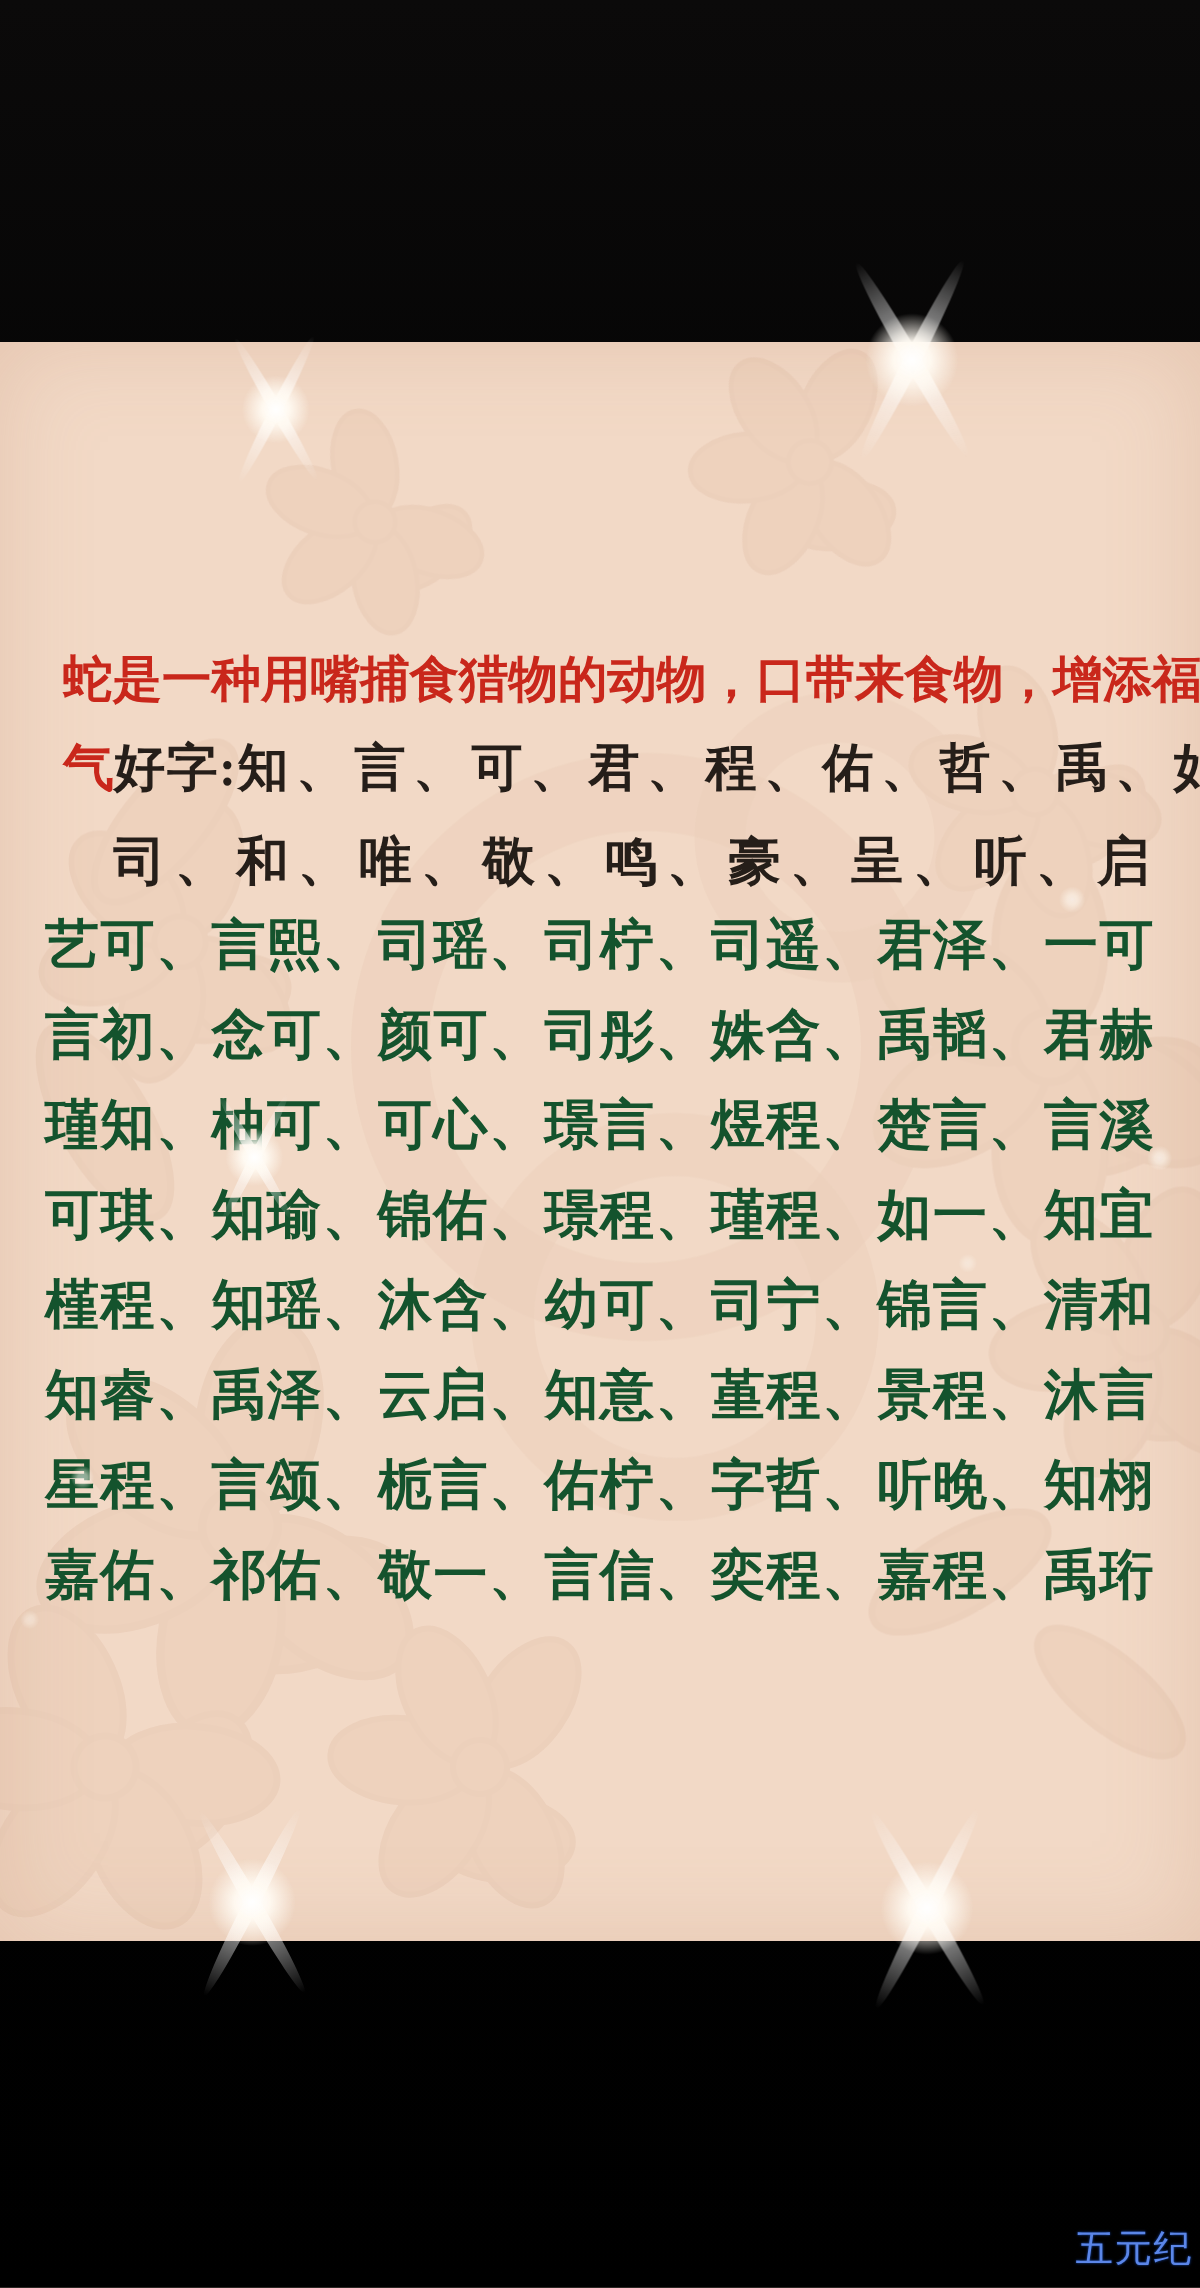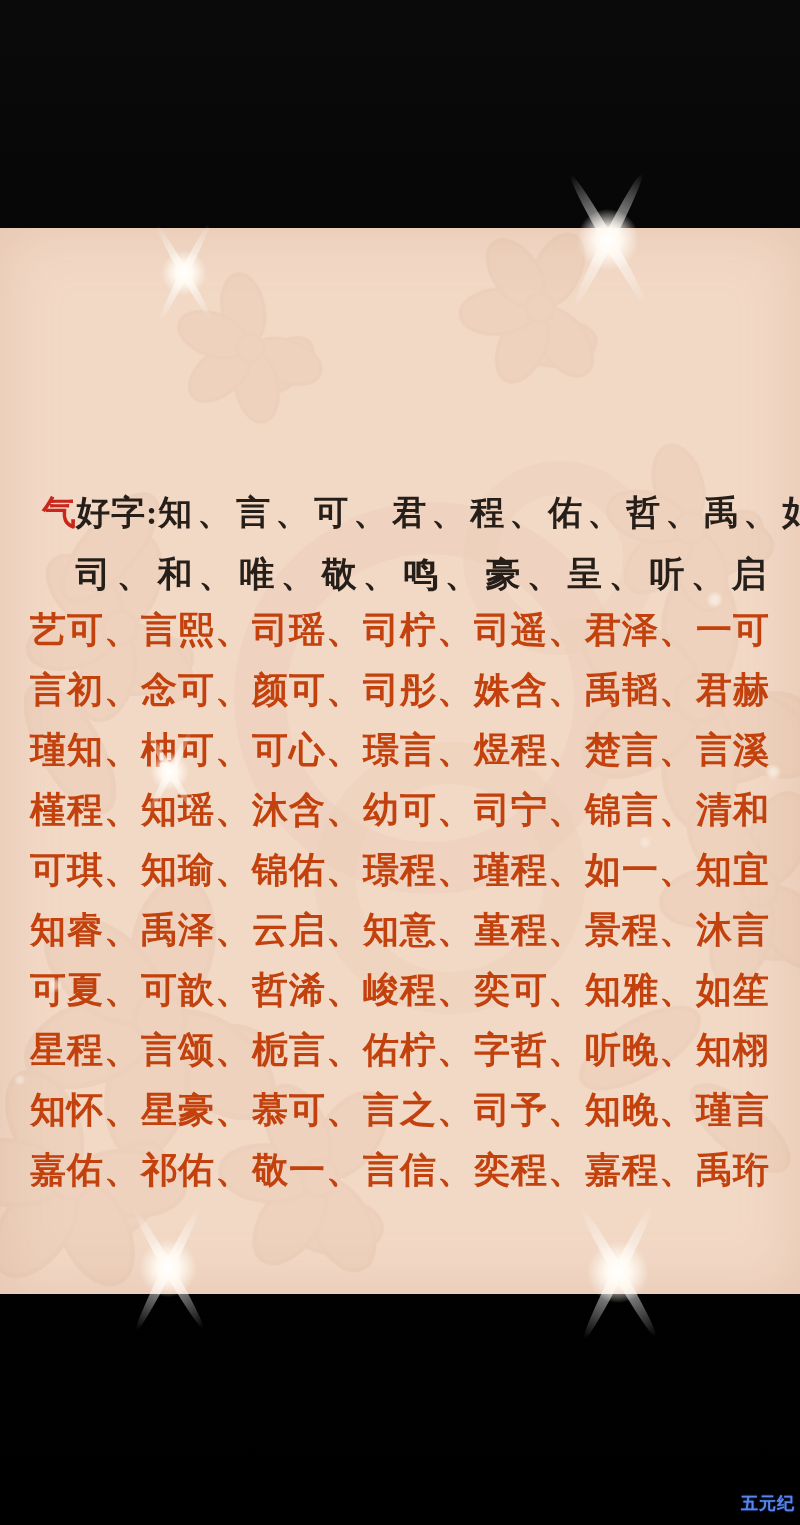--- a/index.html
+++ b/index.html
@@ -34,21 +34,21 @@
   .label{letter-spacing:1px;}
   .chars{letter-spacing:5px;}
   .chars-line2{
     position:absolute;top:320px;left:0;width:100%;text-align:center;
     font-size:35px;line-height:54px;font-weight:700;color:#251e19;
     letter-spacing:6px;white-space:nowrap;padding-left:24px;
   }
   .name-rows{position:absolute;top:372px;left:0;width:100%;}
   .name-row{
     height:60px;line-height:60px;text-align:center;
-    font-size:36px;font-weight:700;color:#c2410c;
+    font-size:36px;font-weight:700;color:#14532d;
     letter-spacing:1px;white-space:nowrap;
   }
   
   .sp{position:absolute;z-index:6;pointer-events:none;}
   .sp i{position:absolute;display:block;}
   .sp .core{
     left:50%;top:50%;width:42%;height:42%;transform:translate(-50%,-50%);
     border-radius:50%;
     background:radial-gradient(circle,#fff 0%,rgba(255,250,242,.95) 28%,rgba(255,248,238,0) 70%);
   }
@@ -57,21 +57,21 @@
     background:linear-gradient(to bottom,rgba(255,255,255,0) 0%,rgba(255,255,255,.55) 35%,rgba(255,255,255,.95) 50%,rgba(255,255,255,.55) 65%,rgba(255,255,255,0) 100%);
   }
   .sp .b1{transform:translateX(-50%) rotate(27deg);}
   .sp .b2{transform:translateX(-50%) rotate(-30deg);}
   .sp.faint{opacity:.55;}
   .sp.dim{opacity:.35;}
   
   .watermark{
     position:absolute;right:5px;bottom:10px;z-index:8;
     font-family:"Liberation Sans","DejaVu Sans",sans-serif;
-    font-size:17px;font-weight:700;letter-spacing:1px;color:#5b86e8;
+    font-size:25px;font-weight:400;letter-spacing:1px;color:#5b86e8;
     text-shadow:0 0 2px #173d8c,0 0 1px #0d2a66;
   }
 </style>
 </head>
 <body>
 
 <div class="stage">
 
   <div class="poster">
 
@@ -104,37 +104,36 @@
         <use href="#flower" transform="translate(250,120) scale(1.5) rotate(-10)"></use>
         <use href="#flower" transform="translate(540,80) scale(1.6) rotate(25)"></use>
         <use href="#leaf" transform="translate(110,320) scale(2.2) rotate(40)"></use>
         <use href="#leaf" transform="translate(70,520) scale(2.4) rotate(-30)"></use>
         <use href="#leaf" transform="translate(640,820) scale(2.2) rotate(60)"></use>
         <use href="#leaf" transform="translate(740,900) scale(2.0) rotate(-50)"></use>
       </g>
     </svg>
 
 
+    <div class="intro-line1">蛇是一种用嘴捕食猎物的动物，口带来食物，增添福</div>
 
     <div class="intro-line2">
       <span class="carry">气</span><span class="label">好字:</span><span class="chars">知、言、可、君、程、佑、哲、禹、如</span>
     </div>
 
     <div class="chars-line2">司、和、唯、敬、鸣、豪、呈、听、启</div>
 
     <div class="name-rows">
       <div class="name-row">艺可、言熙、司瑶、司柠、司遥、君泽、一可</div>
       <div class="name-row">言初、念可、颜可、司彤、姝含、禹韬、君赫</div>
       <div class="name-row">瑾知、柚可、可心、璟言、煜程、楚言、言溪</div>
+      <div class="name-row">可琪、知瑜、锦佑、璟程、瑾程、如一、知宜</div>
       <div class="name-row">槿程、知瑶、沐含、幼可、司宁、锦言、清和</div>
-      <div class="name-row">可琪、知瑜、锦佑、璟程、瑾程、如一、知宜</div>
       <div class="name-row">知睿、禹泽、云启、知意、堇程、景程、沐言</div>
-      <div class="name-row">可夏、可歆、哲浠、峻程、奕可、知雅、如笙</div>
       <div class="name-row">星程、言颂、栀言、佑柠、字哲、听晚、知栩</div>
-      <div class="name-row">知怀、星豪、慕可、言之、司予、知晚、瑾言</div>
       <div class="name-row">嘉佑、祁佑、敬一、言信、奕程、嘉程、禹珩</div>
     </div>
   </div>
 
   <div class="sp" style="left:533px;top:165px;width:150px;height:150px;">
       <i class="b1"></i>
       <i class="b2"></i>
       <i class="core"></i>
     </div>
   <div class="sp" style="left:129px;top:218px;width:110px;height:110px;">

